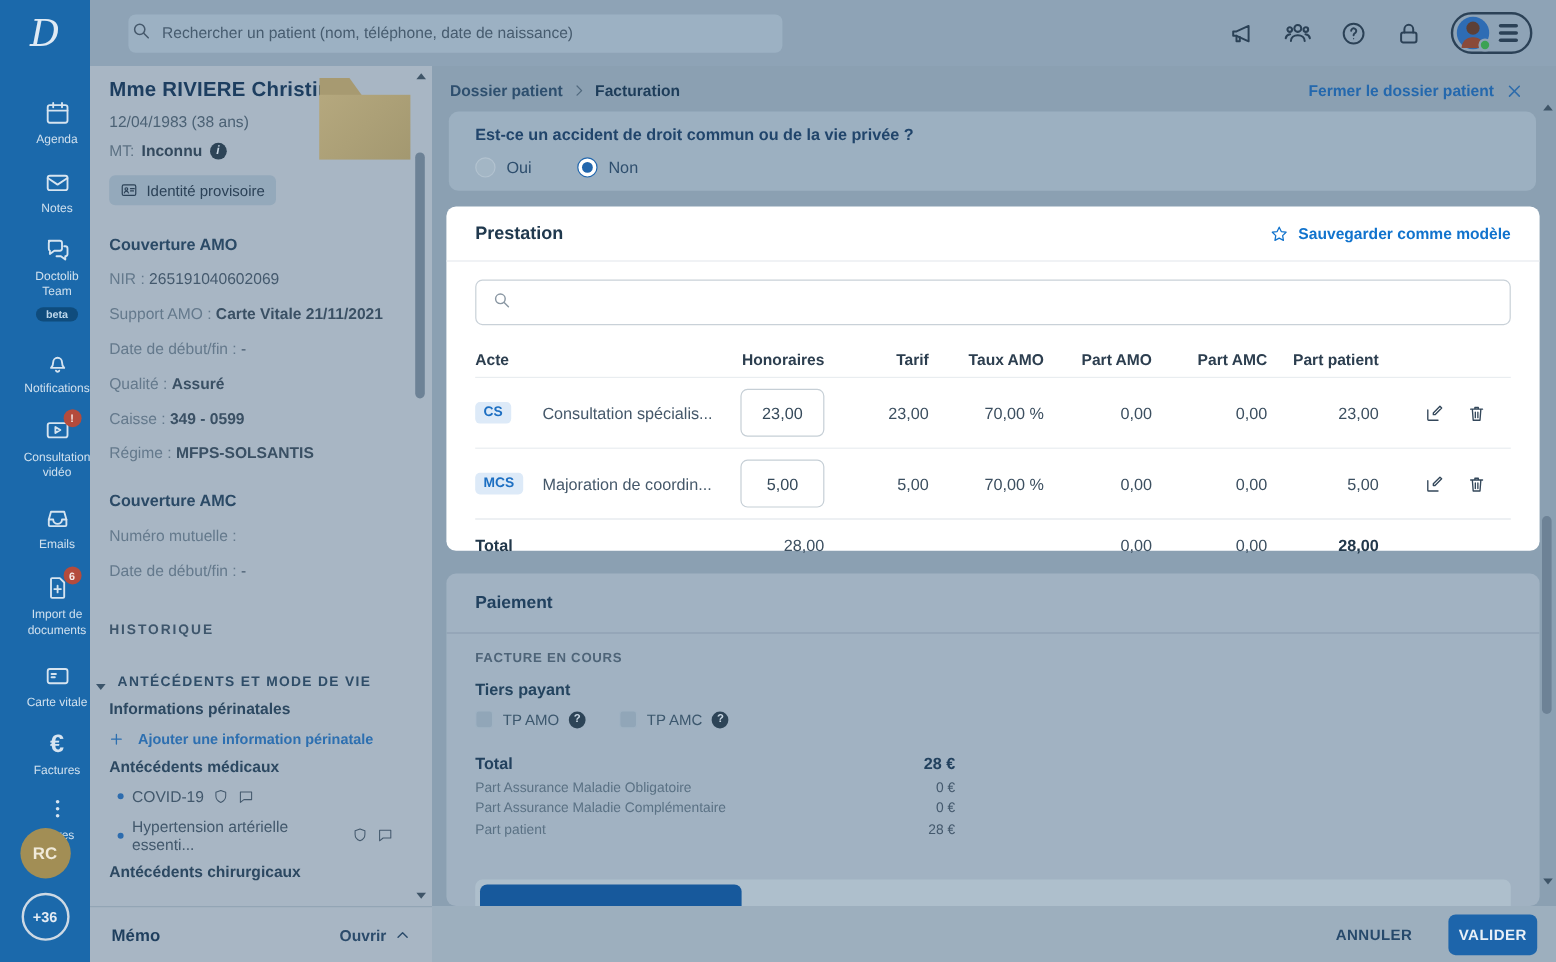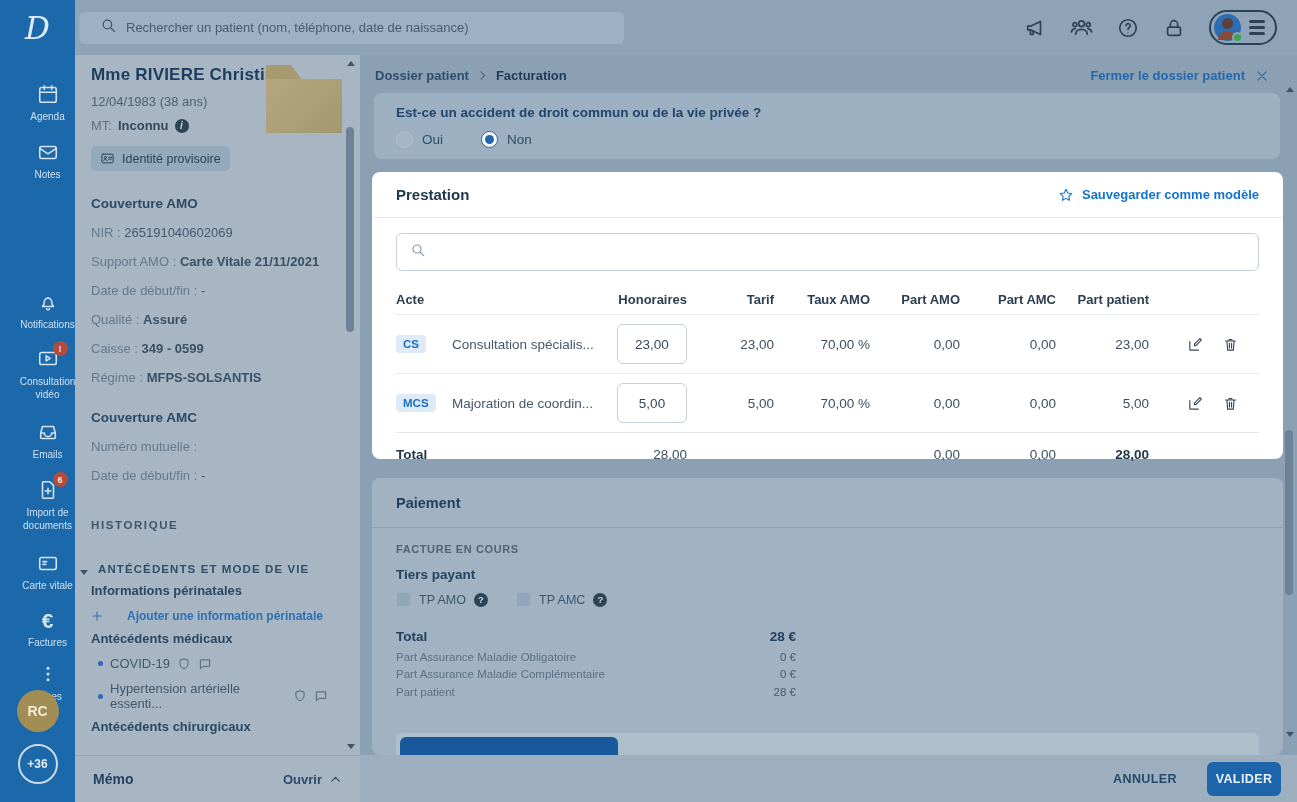--- a/index.html
+++ b/index.html
@@ -15,21 +15,21 @@
   .s-ico { position:relative; width:24px; height:24px; display:flex; align-items:center; justify-content:center; }
   .s-ico svg { stroke:#d6e4f0; fill:none; stroke-width:1.7; stroke-linecap:round; stroke-linejoin:round; }
   .s-badge { position:absolute; top:-6px; right:-8px; min-width:15px; height:15px; border-radius:8px; background:#b44b3c; color:#f6e8e4; font-size:9px; font-weight:bold; display:flex; align-items:center; justify-content:center; padding:0 4px; }
   .beta { background:#0f4c7d; color:#bdd7eb; font-size:9px; font-weight:bold; padding:1px 8px; border-radius:8px; margin-top:1px; }
   .euro-glyph { font-size:21px; font-weight:bold; color:#d6e4f0; line-height:1; }
   .avatar-rc { position:absolute; left:50%; transform:translateX(-50%); top:690px; width:42px; height:42px; border-radius:50%; background:#a28e55; color:#f0ead9; font-weight:bold; font-size:14px; display:flex; align-items:center; justify-content:center; cursor:pointer; }
   .badge-phone { position:absolute; left:50%; transform:translateX(-50%); top:744px; width:40px; height:40px; border-radius:50%; border:2px solid #cdd9e4; color:#e6edf4; font-size:12px; font-weight:bold; display:flex; align-items:center; justify-content:center; cursor:pointer; }
 
   
   .topbar { position:absolute; left:75px; top:0; width:1222px; height:55px; background:#8ea3b6; display:flex; align-items:center; }
-  .search-wrap { margin-left:4px; width:545px; height:32px; background:#9cb1c3; border-radius:6px; display:flex; align-items:center; padding:0 21px; gap:9px;justify-content:center; }
+  .search-wrap { margin-left:32px; width:545px; height:32px; background:#9cb1c3; border-radius:6px; display:flex; align-items:center; padding:0 2px; gap:9px;justify-content:center; }
   .search-wrap svg { stroke:#46596c; fill:none; stroke-width:1.8; stroke-linecap:round; }
   .search-wrap input { flex:1; background:transparent; border:none; outline:none; font-size:13px; color:#3c5063; }
   input::placeholder { color:#475c6f; opacity:1; }
   .tb-icons { margin-left:auto; display:flex; align-items:center; gap:24px; margin-right:20px; }
   .tb-ic { cursor:pointer; display:flex; }
   .tb-ic svg { stroke:#2b4156; fill:none; stroke-width:1.8; stroke-linecap:round; stroke-linejoin:round; }
   .avatar-pill { display:flex; align-items:center; gap:8px; border:2px solid #2b4156; border-radius:18px; padding:2px 10px 2px 3px; height:35px; cursor:pointer; }
   .av { position:relative; width:27px; height:27px; border-radius:50%; background:#2e6cb4; }
   .av-head { position:absolute; top:4px; left:8px; width:11px; height:11px; border-radius:50%; background:#5d4037; }
   .av-body { position:absolute; bottom:1px; left:4px; width:19px; height:9px; border-radius:9px 9px 0 0; background:#8a4a3a; }
@@ -52,21 +52,21 @@
   .folder-body { position:absolute; top:14px; left:0; right:0; bottom:0; background:linear-gradient(135deg,#b5a87e,#a39870); }
   .cov-title { margin-top:25px; font-size:13.5px; font-weight:bold; color:#2b4a66; }
   .cov-row { margin-top:14px; font-size:13px; color:#64798c; white-space:nowrap; }
   .cov-row .cv { color:#44596d; }
   .cov-row.bold .cv { font-weight:bold; color:#3a5064; }
   .historique { margin-top:36px; font-size:11.5px; font-weight:bold; letter-spacing:1.6px; color:#3e566c; }
   .antec-head { margin-top:32px; display:flex; align-items:flex-end; gap:10px; margin-left:-11px; cursor:pointer; }
   .tri { width:0; height:0; border-left:4.5px solid transparent; border-right:4.5px solid transparent; border-top:5.5px solid #3c556b; }
   .antec-title { font-size:11.5px; font-weight:bold; letter-spacing:1.1px; color:#2f4d68; }
   .sub-title { margin-top:8px; font-size:13px; font-weight:bold; color:#2c4861; }
-  .add-link { margin-top:11px; display:flex; align-items:center; gap:24px; font-size:12px; font-weight:bold; color:#2d6fb0; cursor:pointer; }
+  .add-link { margin-top:11px; display:flex; align-items:center; gap:12px; font-size:12px; font-weight:bold; color:#2d6fb0; cursor:pointer; }
   .add-link svg { stroke:#2d6fb0; stroke-width:2.2; stroke-linecap:round; }
   .b-item { margin-top:10px; display:flex; align-items:center; gap:7px; font-size:13px; color:#42586c; padding-left:7px; }
   .b-dot { width:5px; height:5px; border-radius:50%; background:#2d6cae; flex:none; }
   .b-item svg { stroke:#44596d; fill:none; stroke-width:1.5; stroke-linejoin:round; cursor:pointer; flex:none; }
   .pscroll { position:absolute; right:4px; top:2px; bottom:2px; width:11px; }
   .arr-up { position:absolute; left:2px; width:0; height:0; border-left:4px solid transparent; border-right:4px solid transparent; border-bottom:5px solid #3f5568; cursor:pointer; }
   .arr-dn { position:absolute; left:2px; width:0; height:0; border-left:4px solid transparent; border-right:4px solid transparent; border-top:5px solid #3f5568; cursor:pointer; }
   .thumb { position:absolute; left:1px; width:8px; background:#6d8296; border-radius:4px; cursor:pointer; }
 
   
@@ -168,20 +168,30 @@
     <div class="s-item" style="top:140px">
       <span class="s-ico">
         <svg width="22" height="22" viewBox="0 0 24 24">
             <rect x="3" y="6" width="18" height="13" rx="2"></rect>
             <path d="M3 8l9 6 9-6"></path>
           </svg>
       </span>
       <span class="s-label">Notes</span>
     </div>
 
+    <div class="s-item" style="top:196px">
+      <span class="s-ico">
+        <svg width="22" height="22" viewBox="0 0 24 24">
+            <path d="M4 4h10a2 2 0 012 2v5a2 2 0 01-2 2H9l-4 3v-3a2 2 0 01-1-2V6a2 2 0 012-2z"></path>
+            <path d="M18 9h1a2 2 0 012 2v5a2 2 0 01-2 2v3l-4-3h-4"></path>
+          </svg>
+      </span>
+      <span class="s-label">Doctolib Team</span>
+      <span class="beta">beta</span>
+    </div>
 
     <div class="s-item" style="top:290px">
       <span class="s-ico">
         <svg width="22" height="22" viewBox="0 0 24 24">
             <path d="M6 17h12c-1.6-1.6-2-3.2-2-5.2a4 4 0 00-8 0c0 2-.4 3.6-2 5.2z"></path>
             <path d="M10.5 19.5a1.6 1.6 0 003 0"></path>
           </svg>
       </span>
       <span class="s-label">Notifications</span>
     </div>

